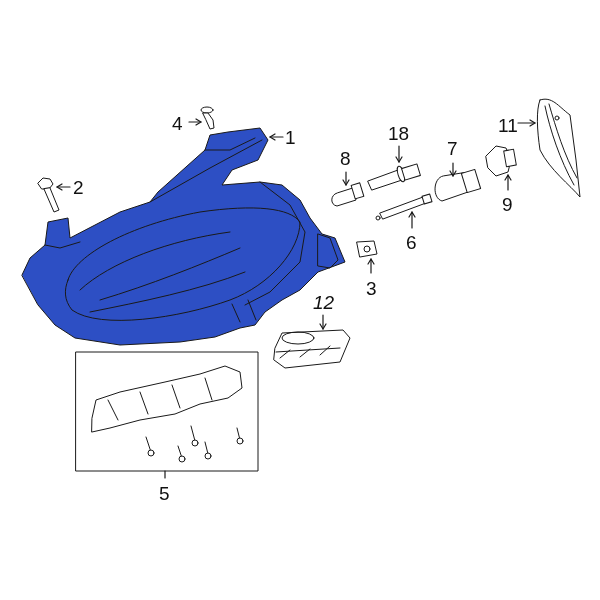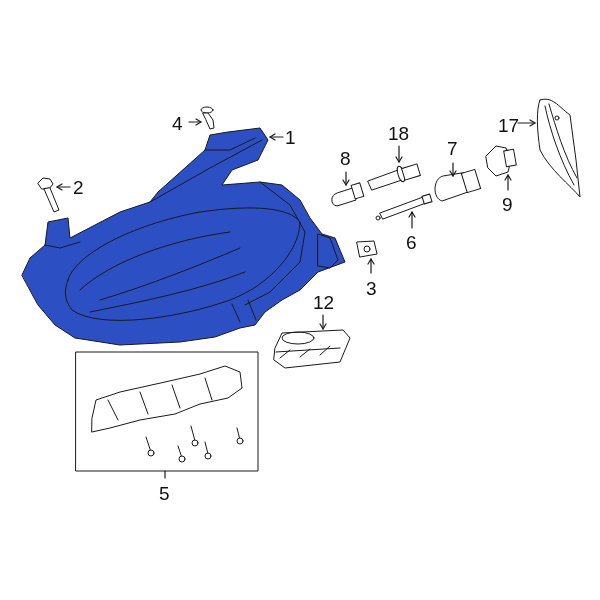--- a/index.html
+++ b/index.html
@@ -126,14 +126,14 @@
 <div class="callout" style="left:285px;top:128px;">1</div>
 <div class="callout" style="left:73px;top:178px;">2</div>
 <div class="callout" style="left:366px;top:279px;">3</div>
 <div class="callout" style="left:172px;top:114px;">4</div>
 <div class="callout" style="left:159px;top:484px;">5</div>
 <div class="callout" style="left:406px;top:233px;">6</div>
 <div class="callout" style="left:447px;top:139px;">7</div>
 <div class="callout" style="left:340px;top:149px;">8</div>
 <div class="callout" style="left:502px;top:195px;">9</div>
 <div class="callout" style="left:388px;top:124px;">18</div>
-<div class="callout" style="left:498px;top:116px;">17</div>
-<div class="callout" style="left:313px;top:293px;">12</div>
+<div class="callout" style="left:498px;top:116px;">11</div>
+<div class="callout" style="left:313px;top:293px;font-style:italic;">12</div>
 
 </body></html>

